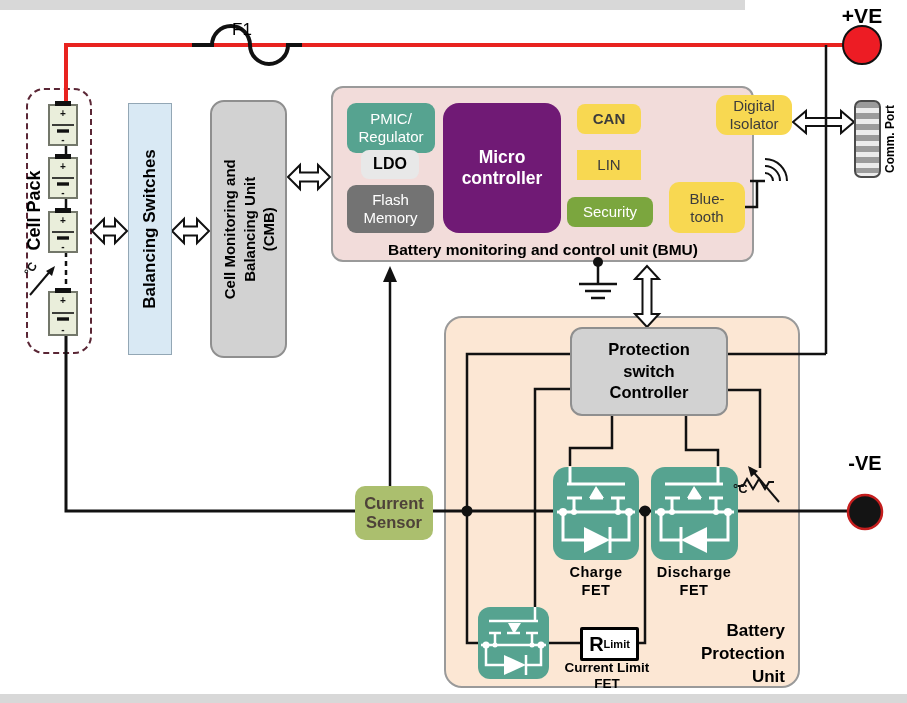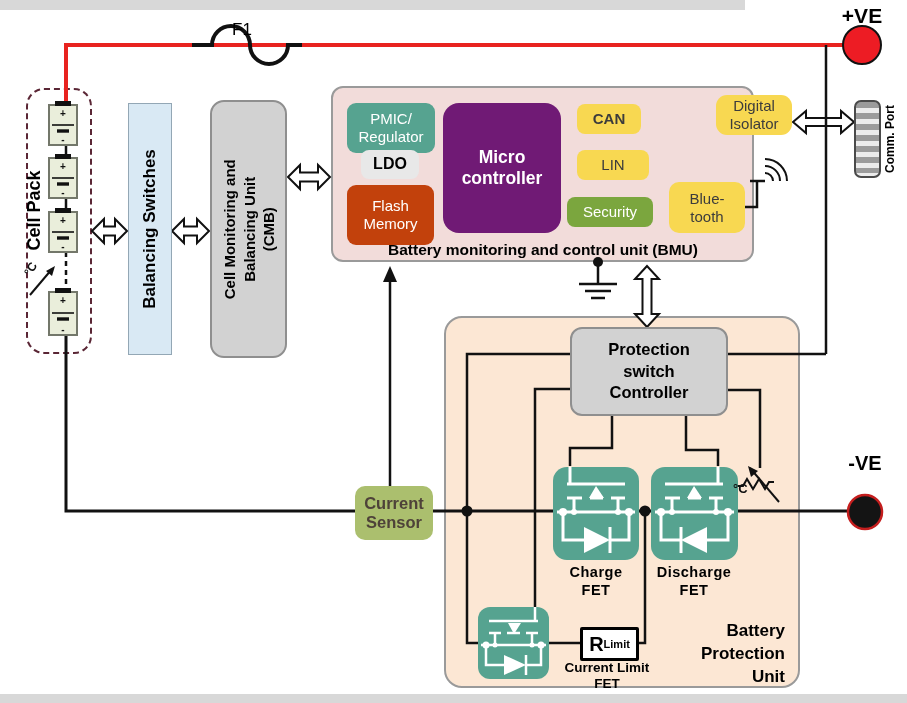--- a/index.html
+++ b/index.html
@@ -15,24 +15,24 @@
   .bmu-box{left:331px;top:86px;width:423px;height:176px;background:#f2dcda;
            border:2px solid #9a9a9a;border-radius:12px;}
   .bpu-box{left:444px;top:316px;width:356px;height:372px;background:#fce7d4;
            border:2px solid #9a9a9a;border-radius:18px;}
   .cellpack-box{left:26px;top:88px;width:66px;height:266px;border:2.5px dashed #5a2635;border-radius:18px;}
   
   .chip{display:flex;flex-direction:column;align-items:center;justify-content:center;
         text-align:center;font-weight:bold;line-height:1.18;}
   .pmic{left:347px;top:95px;width:88px;height:50px;background:#56a390;border-radius:9px;color:#fff;font-size:15px;font-weight:normal;margin-top:8px;}
   .ldo{left:361px;top:150px;width:58px;height:29px;background:#e8e8e8;border-radius:8px;color:#000;font-size:16px;}
-  .flash{left:347px;top:185px;width:87px;height:60px;background:#c2410c;border-radius:9px;color:#fff;font-size:15px;font-weight:normal;}
+  .flash{left:347px;top:185px;width:87px;height:48px;background:#737373;border-radius:9px;color:#fff;font-size:15px;font-weight:normal;}
   .mcu{left:443px;top:103px;width:118px;height:130px;background:#701a75;border-radius:16px;color:#fff;font-size:17.5px;}
   .can{left:577px;top:104px;width:64px;height:30px;background:#f8d851;border-radius:8px;color:#3c3c3c;font-size:15px;font-weight:bold;}
-  .lin{left:577px;top:150px;width:72px;height:30px;background:#f8d851;border-radius:8px;color:#3c3c3c;font-size:15px;font-weight:normal;}
+  .lin{left:577px;top:150px;width:64px;height:30px;background:#f8d851;border-radius:0;color:#3c3c3c;font-size:15px;font-weight:normal;}
   .security{left:567px;top:197px;width:86px;height:30px;background:#7ba63e;border-radius:8px;color:#fff;font-size:15px;font-weight:normal;}
   .digiso{left:716px;top:95px;width:76px;height:40px;background:#f8d851;border-radius:11px;color:#3c3c3c;font-size:15px;font-weight:normal;}
   .bluetooth{left:669px;top:182px;width:76px;height:51px;background:#f8d851;border-radius:10px;color:#3c3c3c;font-size:15px;font-weight:normal;}
   .sensor{left:355px;top:486px;width:78px;height:54px;background:#abbf6e;border-radius:10px;color:#4e4239;font-size:16.5px;}
   .psc{left:570px;top:327px;width:158px;height:89px;background:#d2d2d2;border:2px solid #8f8f8f;
        border-radius:12px;color:#000;font-size:16.5px;line-height:1.33;}
   .fet{position:absolute;background:#56a390;border-radius:14px;}
   .rlimit{left:580px;top:627px;width:59px;height:34px;background:#fff;border:3px solid #000;border-radius:2px;
           display:flex;align-items:center;justify-content:center;font-weight:bold;color:#000;}
   .rlimit .base{font-size:20px;}

